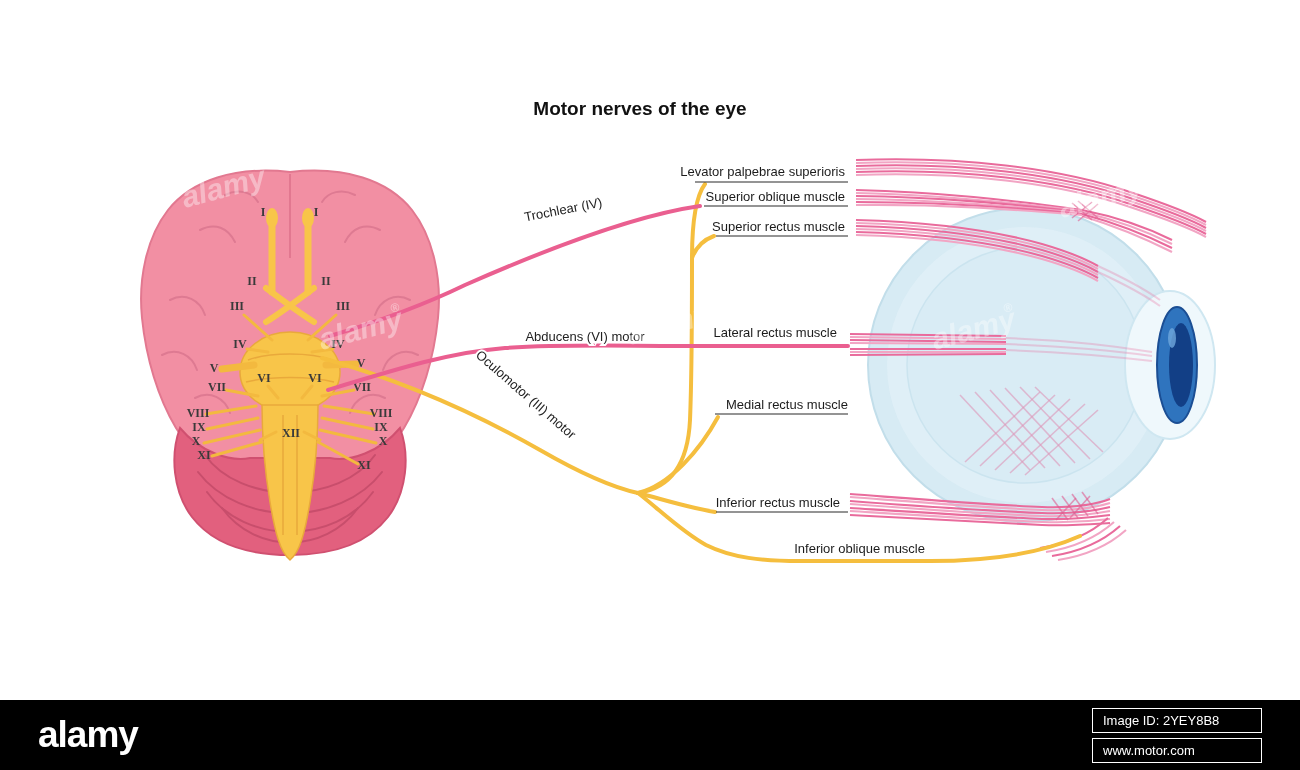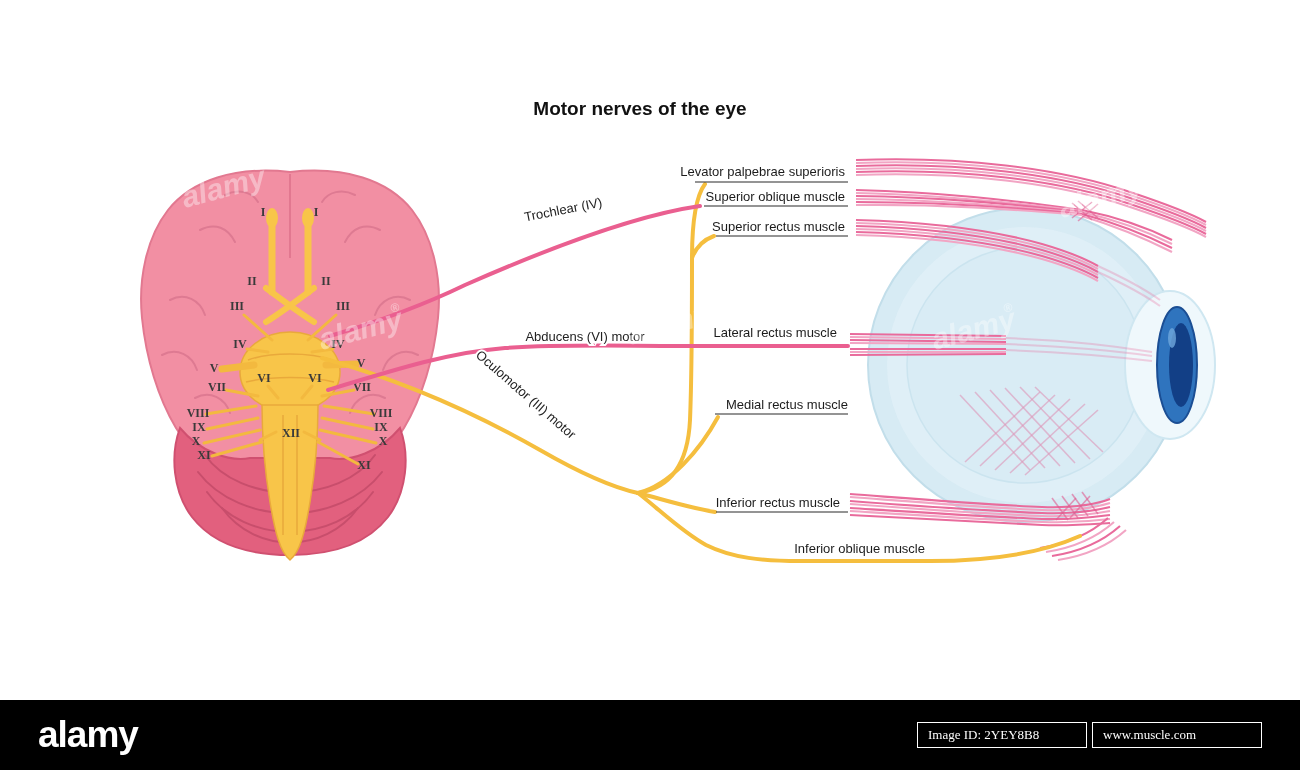--- a/index.html
+++ b/index.html
@@ -22,21 +22,21 @@
   .m2{stroke:#F2A5C4;stroke-width:2.1;fill:none;}
   .mfaint{stroke:#E96B9C;stroke-width:2;fill:none;opacity:.3;}
   .mhatch{stroke:#E05C90;stroke-width:1.6;fill:none;opacity:.6;}
   .sulci{stroke:#DE7A92;stroke-width:2;fill:none;stroke-linecap:round;}
   .folia{stroke:#C84E6C;stroke-width:2;fill:none;stroke-linecap:round;}
   .stem-line{stroke:#E9A93B;stroke-width:1.5;fill:none;}
   .footer{position:absolute;bottom:0;left:0;width:1300px;height:70px;background:#000;
           display:flex;align-items:center;justify-content:space-between;
           padding:0 38px;box-sizing:border-box;}
   .alamy-logo{color:#fff;font-size:37px;font-weight:bold;letter-spacing:-1px;}
-  .id-col{display:flex;gap:5px;font-family:Liberation Serif, serif;}
+  .id-col{display:flex;flex-direction:column;gap:5px;}
   .id-box{border:1px solid #fff;color:#fff;font-size:13px;padding:4px 10px;min-width:148px;}
 </style>
 </head>
 <body>
 
 <svg width="1300" height="700" viewBox="0 0 1300 700">
 
   <text class="title-txt" x="640" y="115">Motor nerves of the eye</text>
 
   <g>
@@ -294,15 +294,15 @@
       <text class="wm" x="1062" y="218">alamy</text>
       <text class="wmr" x="1139" y="200">®</text>
     </g>
   </g>
 </svg>
 
 <div class="footer">
   <span class="alamy-logo">alamy</span>
   <div class="id-col">
     <div class="id-box">Image ID: 2YEY8B8</div>
-    <div class="id-box">www.muscle.com</div>
+    <div class="id-box">www.motor.com</div>
   </div>
 </div>
 
 </body></html>

